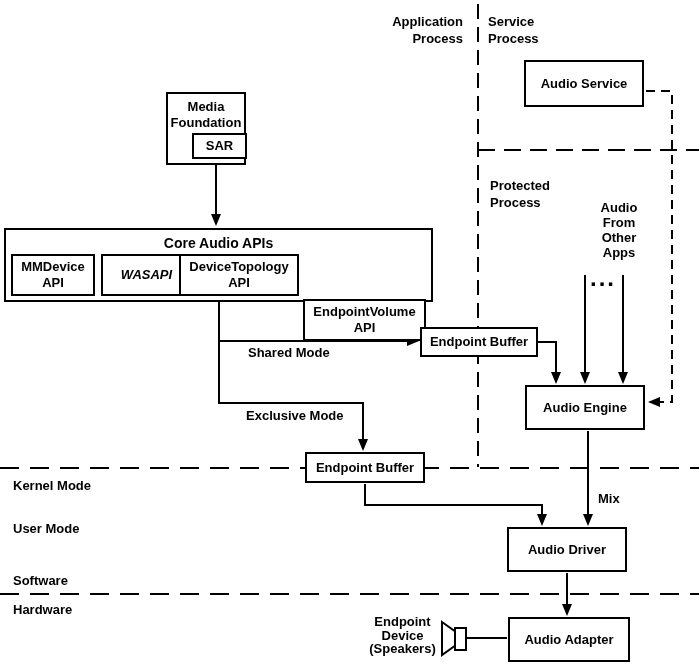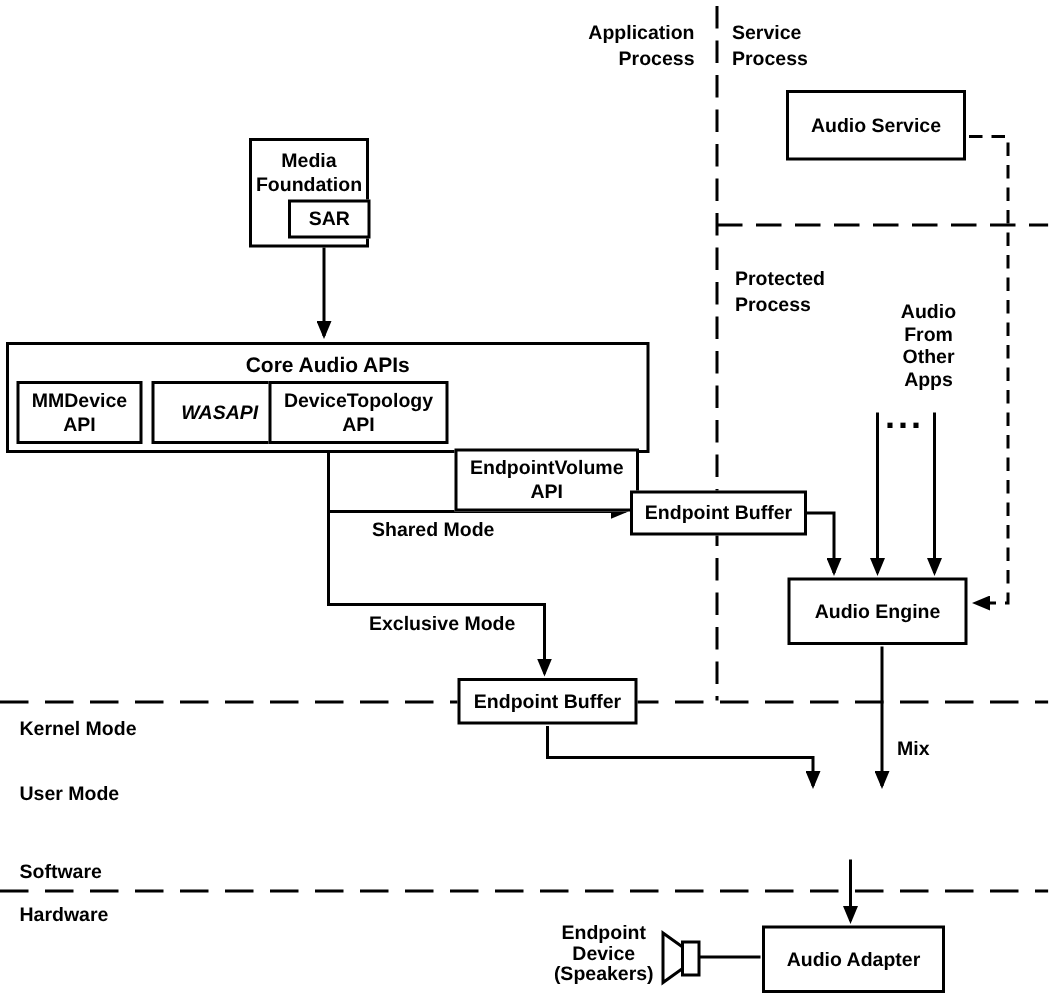--- a/index.html
+++ b/index.html
@@ -115,20 +115,23 @@
   </div>
   <div class="box" id="endpoint-buffer-shared">
     <span>Endpoint Buffer</span>
   </div>
   <div class="box" id="endpoint-buffer-exclusive">
     <span>Endpoint Buffer</span>
   </div>
   <div class="box" id="audio-engine">
     <span>Audio Engine</span>
   </div>
+  <div class="box" id="audio-driver">
+    <span>Audio Driver</span>
+  </div>
   <div class="box" id="audio-adapter">
     <span>Audio Adapter</span>
   </div>
 
   <div class="lbl" id="application-process">Application
 Process</div>
   <div class="lbl" id="service-process">Service
 Process</div>
   <div class="lbl" id="protected-process">Protected
 Process</div>

